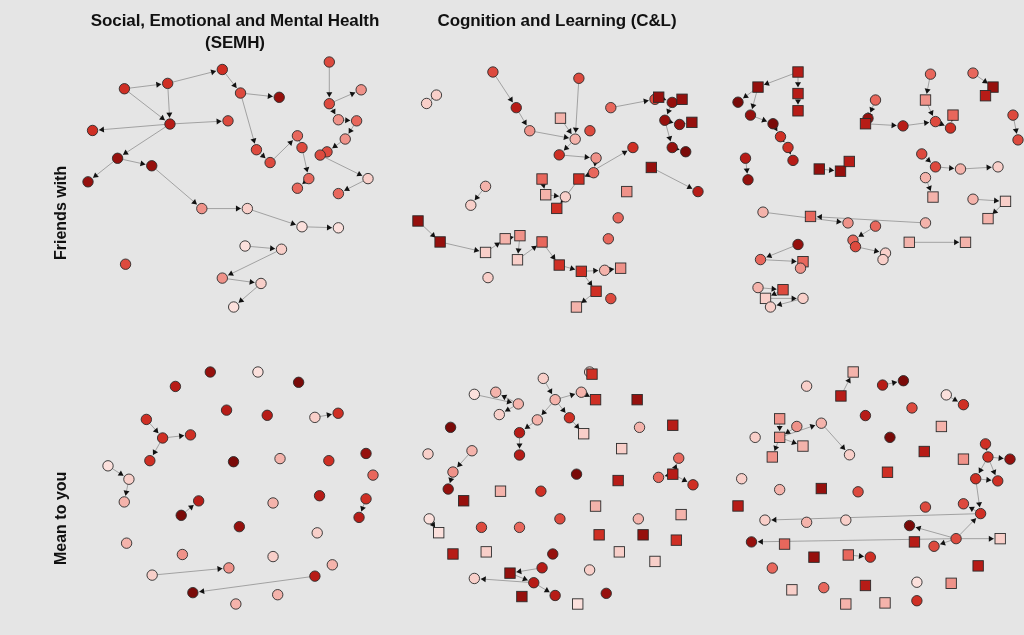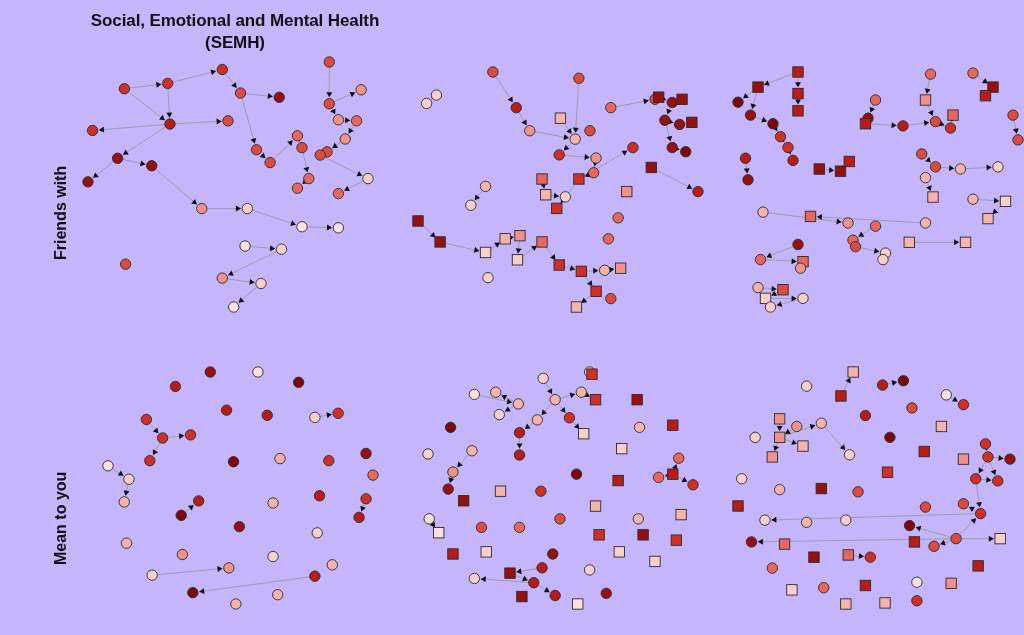--- a/index.html
+++ b/index.html
@@ -1,17 +1,17 @@
 <!DOCTYPE html>
 <html><head>
 <meta charset="utf-8">
 <style>
   html,body{margin:0;padding:0;background:#ffffff;}
   body{width:1024px;height:635px;font-family:"Liberation Sans",sans-serif;overflow:hidden;}
-  .figure{position:relative;width:1024px;height:635px;background:#c4b5fd;}
+  .figure{position:relative;width:1024px;height:635px;background:#e5e5e5;}
 
   .col-header{
     position:absolute;text-align:center;font-weight:bold;
     font-size:17px;line-height:1.28;color:#111;letter-spacing:-0.1px;
   }
   #hdr-semh{left:70px;top:10px;width:330px;}
   #hdr-cl{left:412px;top:10px;width:290px;}
   #hdr-autism{left:742px;top:28px;width:256px;}
 
   .row-label{
@@ -35,20 +35,21 @@
   .edge{stroke:#9a9a9a;stroke-width:0.9;fill:none;}
   .node{stroke:#2b2b2b;stroke-width:0.9;}
   .arrow{fill:#111;}
 </style>
 </head>
 <body>
 
 <div class="figure">
 
   <div class="col-header" id="hdr-semh">Social, Emotional and Mental Health (SEMH)</div>
+  <div class="col-header" id="hdr-cl">Cognition and Learning (C&amp;L)</div>
 
   <div class="row-label" id="lbl-friends">Friends with</div>
   <div class="row-label" id="lbl-mean">Mean to you</div>
 
   <div class="panel" id="p-r0c0">
       <svg width="300" height="265">
         <g>
           <line class="edge" x1="51.58344420414629" y1="36.10845991442054" x2="83.32319062303947" y2="32.18293680670579"></line>
           <line class="edge" x1="94.71407066679922" y1="30.114524359227534" x2="138.1067598047149" y2="19.067982112123048"></line>
           <line class="edge" x1="89.96550831412135" y1="36.58924728243586" x2="91.5934206615442" y2="65.6624111377746"></line>

